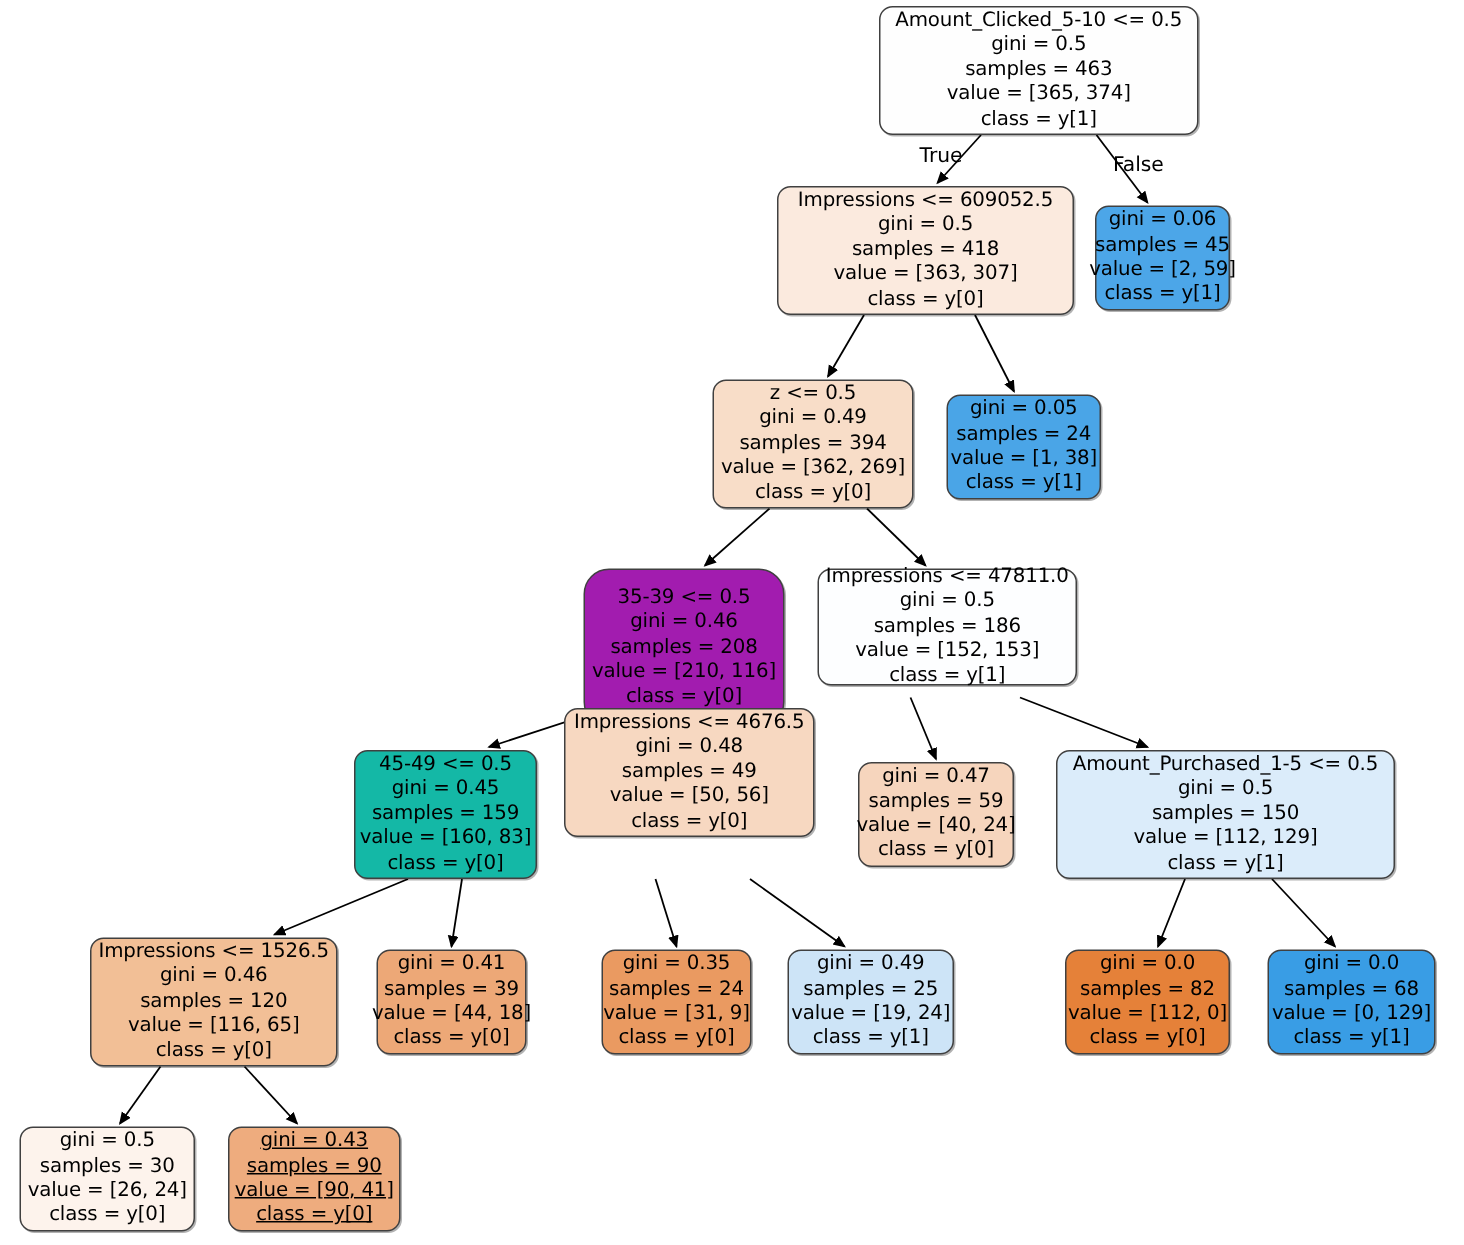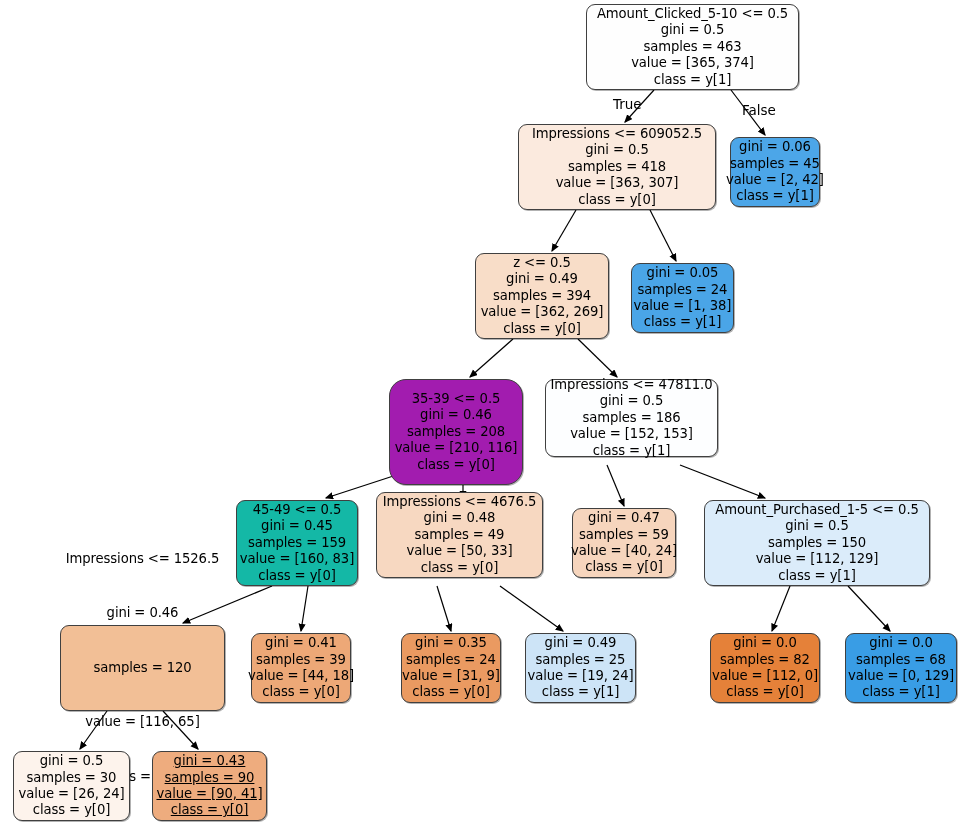--- a/index.html
+++ b/index.html
@@ -94,21 +94,21 @@
       <div class="tree-node" style="left: 518px; top: 124px; width: 198px; height: 86px; background: rgb(251, 234, 222);">
         <span class="node-line">Impressions &lt;= 609052.5</span>
         <span class="node-line">gini = 0.5</span>
         <span class="node-line">samples = 418</span>
         <span class="node-line">value = [363, 307]</span>
         <span class="node-line">class = y[0]</span>
       </div>
       <div class="tree-node" style="left: 730px; top: 137px; width: 90px; height: 70px; background: rgb(76, 166, 232);">
         <span class="node-line">gini = 0.06</span>
         <span class="node-line">samples = 45</span>
-        <span class="node-line">value = [2, 42]</span>
+        <span class="node-line">value = [2, 59]</span>
         <span class="node-line">class = y[1]</span>
       </div>
       <div class="tree-node" style="left: 475px; top: 253px; width: 134px; height: 86px; background: rgb(248, 221, 200);">
         <span class="node-line">z &lt;= 0.5</span>
         <span class="node-line">gini = 0.49</span>
         <span class="node-line">samples = 394</span>
         <span class="node-line">value = [362, 269]</span>
         <span class="node-line">class = y[0]</span>
       </div>
       <div class="tree-node" style="left: 631px; top: 263px; width: 103px; height: 70px; background: rgb(74, 165, 231);">
@@ -131,41 +131,41 @@
         <span class="node-line">value = [152, 153]</span>
         <span class="node-line">class = y[1]</span>
       </div>
       <div class="tree-node" style="left: 236px; top: 500px; width: 122px; height: 86px; background: #14b8a6;">
         <span class="node-line">45-49 &lt;= 0.5</span>
         <span class="node-line">gini = 0.45</span>
         <span class="node-line">samples = 159</span>
         <span class="node-line">value = [160, 83]</span>
         <span class="node-line">class = y[0]</span>
       </div>
-      <div class="tree-node" style="left: 376px; top: 492px; width: 167px; height: 86px; background: rgb(247, 216, 193);">
+      <div class="tree-node" style="left: 376px; top: 472px; width: 167px; height: 86px; background: rgb(247, 216, 193);">
         <span class="node-line">Impressions &lt;= 4676.5</span>
         <span class="node-line">gini = 0.48</span>
         <span class="node-line">samples = 49</span>
-        <span class="node-line">value = [50, 33]</span>
+        <span class="node-line">value = [50, 56]</span>
         <span class="node-line">class = y[0]</span>
       </div>
       <div class="tree-node" style="left: 572px; top: 508px; width: 104px; height: 70px; background: rgb(246, 213, 189);">
         <span class="node-line">gini = 0.47</span>
         <span class="node-line">samples = 59</span>
         <span class="node-line">value = [40, 24]</span>
         <span class="node-line">class = y[0]</span>
       </div>
       <div class="tree-node" style="left: 704px; top: 500px; width: 226px; height: 86px; background: rgb(219, 236, 250);">
         <span class="node-line">Amount_Purchased_1-5 &lt;= 0.5</span>
         <span class="node-line">gini = 0.5</span>
         <span class="node-line">samples = 150</span>
         <span class="node-line">value = [112, 129]</span>
         <span class="node-line">class = y[1]</span>
       </div>
-      <div class="tree-node" style="left: 60px; top: 625px; width: 165px; height: 86px; background: rgb(242, 191, 150); gap: 38px;">
+      <div class="tree-node" style="left: 60px; top: 625px; width: 165px; height: 86px; background: rgb(242, 191, 150);">
         <span class="node-line">Impressions &lt;= 1526.5</span>
         <span class="node-line">gini = 0.46</span>
         <span class="node-line">samples = 120</span>
         <span class="node-line">value = [116, 65]</span>
         <span class="node-line">class = y[0]</span>
       </div>
       <div class="tree-node" style="left: 251px; top: 633px; width: 100px; height: 70px; background: rgb(237, 168, 119);">
         <span class="node-line">gini = 0.41</span>
         <span class="node-line">samples = 39</span>
         <span class="node-line">value = [44, 18]</span>

